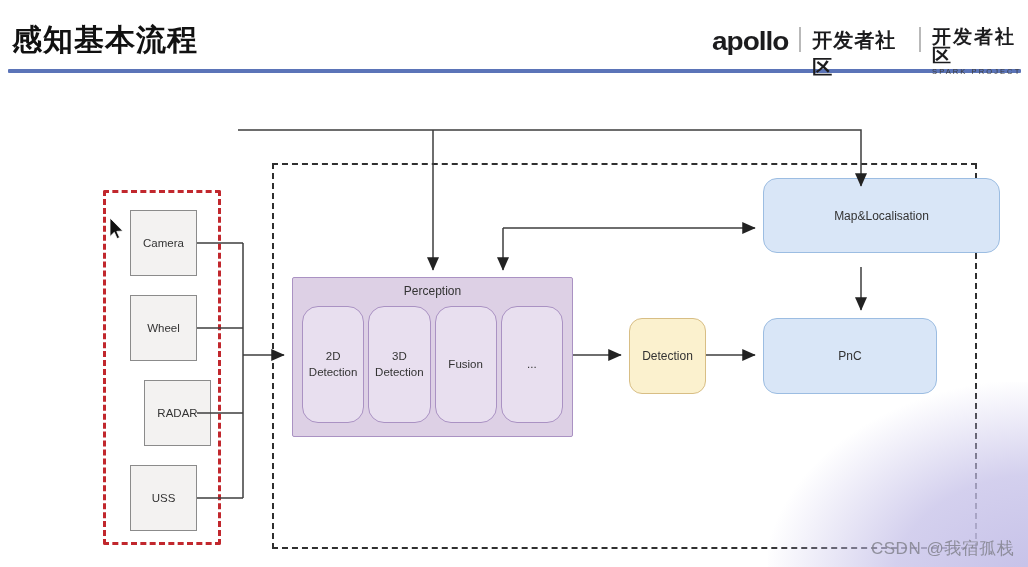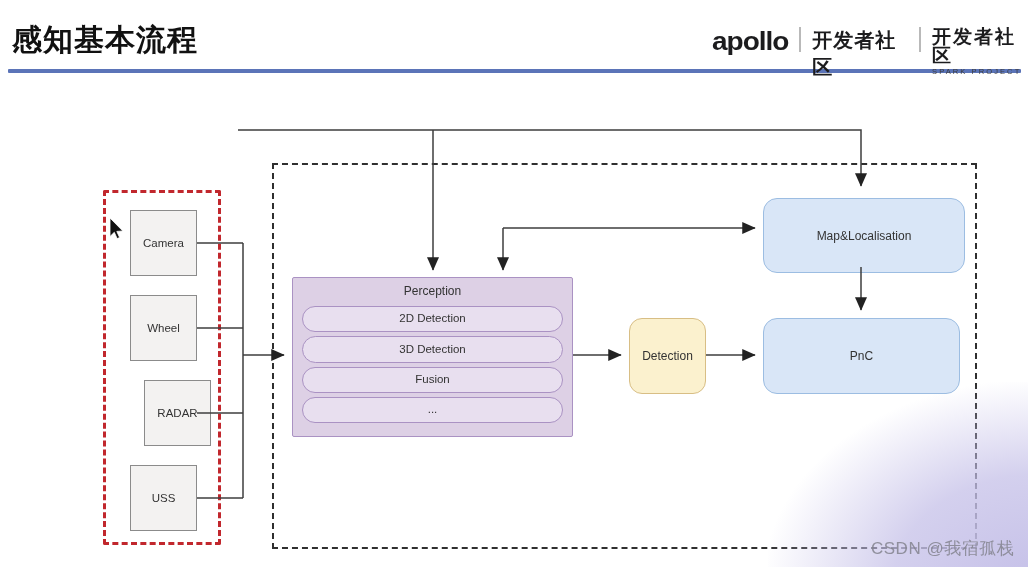--- a/index.html
+++ b/index.html
@@ -60,41 +60,41 @@
     position:absolute;left:292px;top:277px;width:281px;height:160px;
     background:#ddd0e5;border:1.5px solid #aa92c3;border-radius:2px;
     box-sizing:border-box;
   }
   .perception-title{
     position:absolute;top:6px;left:0;right:0;text-align:center;
     font-size:12px;color:#333;
   }
   .perception-modules{
     position:absolute;left:9px;right:9px;top:28px;bottom:13px;
-    display:flex;gap:4px;flex-direction:column;
+    display:flex;gap:4px;
   }
   .perception-module{
     flex:1;background:#e8dfef;border:1px solid #aa92c3;border-radius:16px;
     display:flex;align-items:center;justify-content:center;text-align:center;
     font-size:11.5px;color:#333;line-height:1.35;
   }
 
   .round-node{
     position:absolute;display:flex;align-items:center;justify-content:center;
     text-align:center;font-size:12px;color:#333;box-sizing:border-box;
   }
   .prediction-node{
     left:629px;top:318px;width:77px;height:76px;
     background:#fbf1ce;border:1.5px solid #d8be85;border-radius:13px;
   }
   .blue-node{
     background:#d9e6f7;border:1.5px solid #9cbde2;border-radius:14px;
   }
-  .map-node{left:763px;top:198px;width:202px;height:75px;}
-  .pnc-node{left:763px;top:318px;width:197px;height:76px;}
+  .map-node{left:763px;top:178px;width:237px;height:75px;}
+  .pnc-node{left:763px;top:318px;width:174px;height:76px;}
 
   .edges-svg{position:absolute;left:0;top:0;pointer-events:none;}
 
   .watermark{
     position:absolute;left:871px;top:537px;font-size:17px;color:#84848f;
     opacity:.85;letter-spacing:.5px;white-space:nowrap;
   }
   .corner-glow{
     position:absolute;right:0;bottom:0;width:260px;height:185px;
     background:radial-gradient(ellipse at 105% 108%, #c5c0e8 0%, rgba(197,192,232,.75) 38%, rgba(197,192,232,0) 72%);

